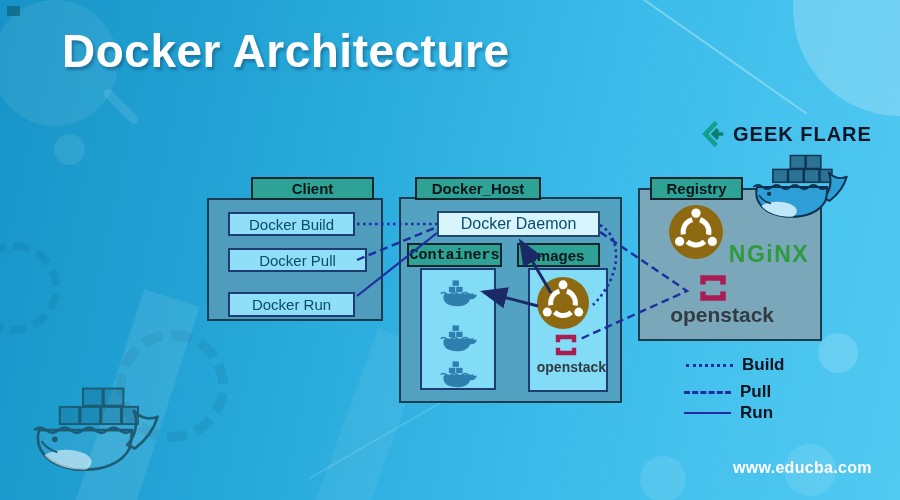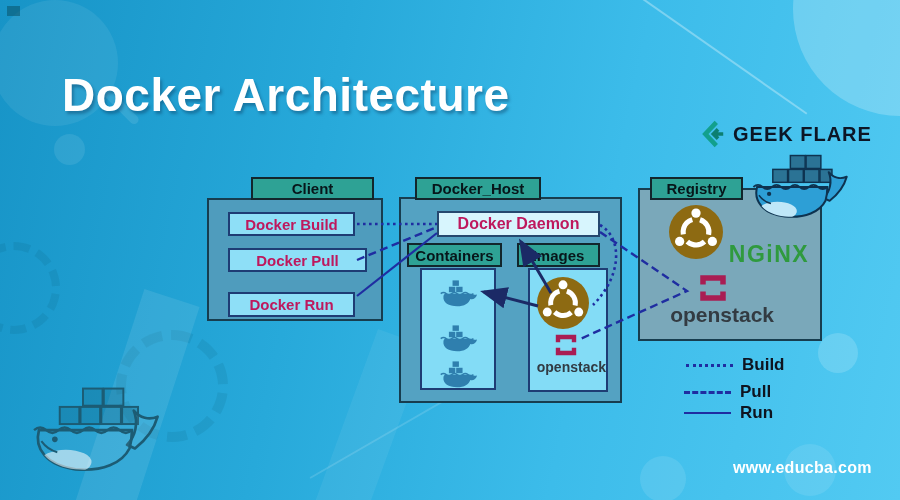--- a/index.html
+++ b/index.html
@@ -22,35 +22,35 @@
   .band2{left:332px;top:330px;width:52px;height:260px;background:rgba(255,255,255,.06);transform:rotate(20deg);}
   .streak1{left:614px;top:52px;width:212px;height:2px;background:rgba(255,255,255,.32);transform:rotate(35deg);}
   .streak2{left:290px;top:402px;width:300px;height:2px;background:rgba(255,255,255,.14);transform:rotate(-30deg);}
   .softc1{left:818px;top:333px;width:40px;height:40px;background:rgba(255,255,255,.16);}
   .softc2{left:784px;top:444px;width:52px;height:52px;background:rgba(255,255,255,.10);}
   .softc3{left:640px;top:456px;width:46px;height:46px;background:rgba(255,255,255,.10);}
   .sq1{left:7px;top:6px;width:13px;height:10px;background:rgba(9,82,104,.55);}
   
   .title{
     position:absolute;left:62px;top:24px;color:#ffffff;font-size:46px;font-weight:700;
-    letter-spacing:.5px;text-shadow:2px 3px 3px rgba(8,50,86,.38);margin-top:44px;
+    letter-spacing:.5px;text-shadow:2px 3px 3px rgba(8,50,86,.38);
   }
   .site{position:absolute;left:733px;top:459px;color:#ffffff;font-size:16px;font-weight:700;letter-spacing:.3px;}
   
   .hdr{
     position:absolute;background:#2ea295;border:2px solid #12262c;color:#07161a;
     font-weight:700;font-size:15px;display:flex;align-items:center;justify-content:center;z-index:3;
   }
   .bigbox{position:absolute;border:2px solid #173d4f;z-index:2;}
   .client-box{left:207px;top:198px;width:176px;height:123px;background:#4f9cbd;}
   .host-box{left:399px;top:197px;width:223px;height:206px;background:#54a2c2;}
   .registry-box{left:638px;top:188px;width:184px;height:153px;background:#7aa8ba;}
   .cmd{
-    position:absolute;background:#8edff7;border:2px solid #1e3c74;color:#be185d;
-    font-weight:700;font-size:15px;display:flex;align-items:center;justify-content:center;z-index:3;
+    position:absolute;background:#8edff7;border:2px solid #1e3c74;color:#0c4a6e;
+    font-weight:400;font-size:15px;display:flex;align-items:center;justify-content:center;z-index:3;
   }
   .daemon{background:#d7f5fd;border-color:#25486e;}
   .col{position:absolute;background:#83dcf6;border:2px solid #1e3c74;z-index:3;}
   .logo{position:absolute;z-index:4;}
   .caption{position:absolute;z-index:4;font-weight:700;text-align:right;color:#313b43;}
   .nginx{position:absolute;z-index:4;left:709px;top:241px;width:120px;text-align:center;
     color:#2f9a3e;font-size:23px;font-weight:700;letter-spacing:1.5px;}
   .brand{position:absolute;left:733px;top:123px;z-index:4;color:#0c1626;font-size:20px;font-weight:700;letter-spacing:1px;}
   
   .leg-row{position:absolute;z-index:4;display:flex;align-items:center;gap:9px;}
@@ -94,21 +94,21 @@
 
   <div class="bigbox client-box"></div>
   <div class="hdr" style="left:251px;top:177px;width:123px;height:23px;">Client</div>
   <div class="cmd" style="left:228px;top:212px;width:127px;height:24px;">Docker Build</div>
   <div class="cmd" style="left:228px;top:248px;width:139px;height:24px;">Docker Pull</div>
   <div class="cmd" style="left:228px;top:292px;width:127px;height:25px;">Docker Run</div>
 
   <div class="bigbox host-box"></div>
   <div class="hdr" style="left:415px;top:177px;width:126px;height:23px;">Docker_Host</div>
   <div class="cmd daemon" style="left:437px;top:211px;width:163px;height:26px;font-size:16px;">Docker Daemon</div>
-  <div class="hdr" style="left:407px;top:243px;width:95px;height:24px;">Containers</div>
+  <div class="hdr" style="left:407px;top:243px;width:95px;height:24px;font-family:Liberation Mono, monospace;">Containers</div>
   <div class="hdr" style="left:517px;top:243px;width:83px;height:24px;">Images</div>
   <div class="col" style="left:420px;top:268px;width:76px;height:122px;"></div>
   <div class="col" style="left:528px;top:268px;width:80px;height:124px;"></div>
 
   <svg class="cwhale" style="left:438px;top:279px;" width="40" height="31" viewBox="0 0 44 34">
     <g fill="#2f7fae">
         <rect x="16" y="1.5" width="7" height="6"></rect>
         <rect x="12" y="8.5" width="7" height="6"></rect>
         <rect x="20" y="8.5" width="7" height="6"></rect>
     <path d="M6 19 C5 26 12 30 21 30 C29 30 34 27 35.5 22 C38.5 23 42 21 43 17 C40.5 17.6 38 17.2 36.5 16.3 L8 16.3 C7 16.6 6.2 17.6 6 19 Z"></path>

